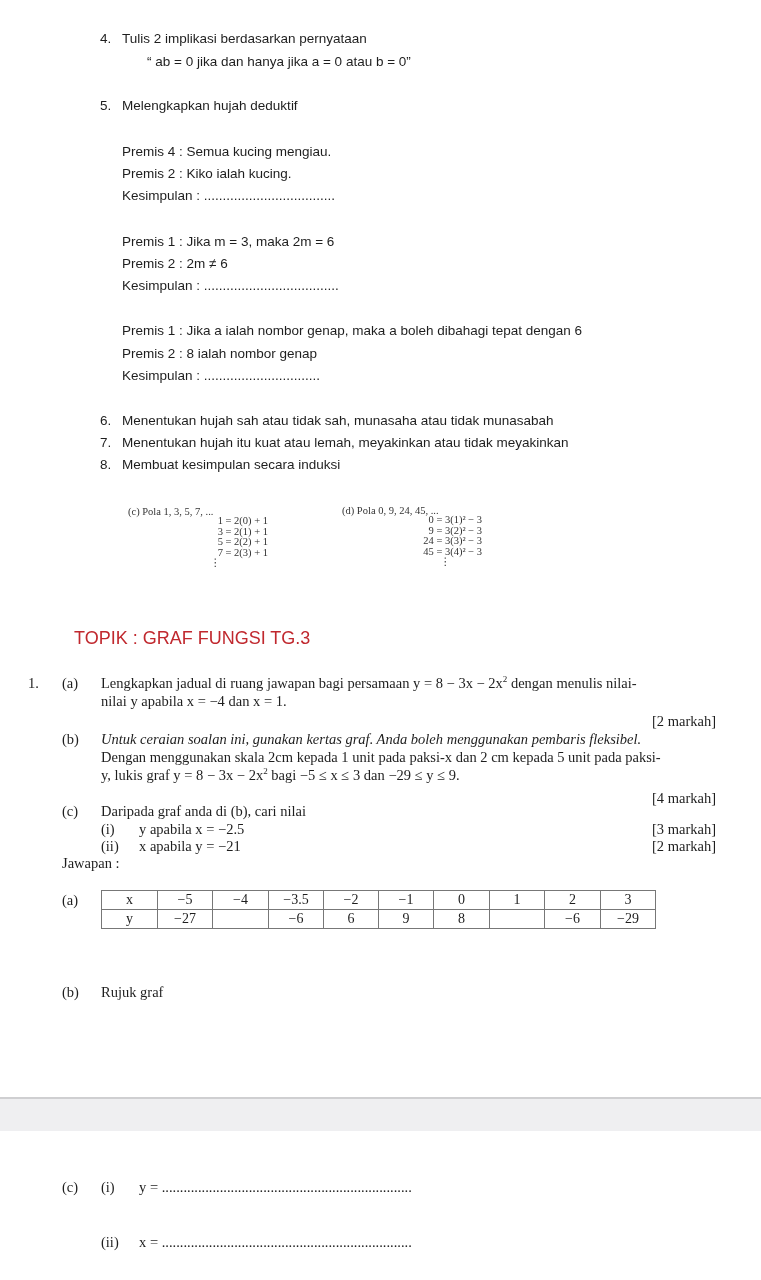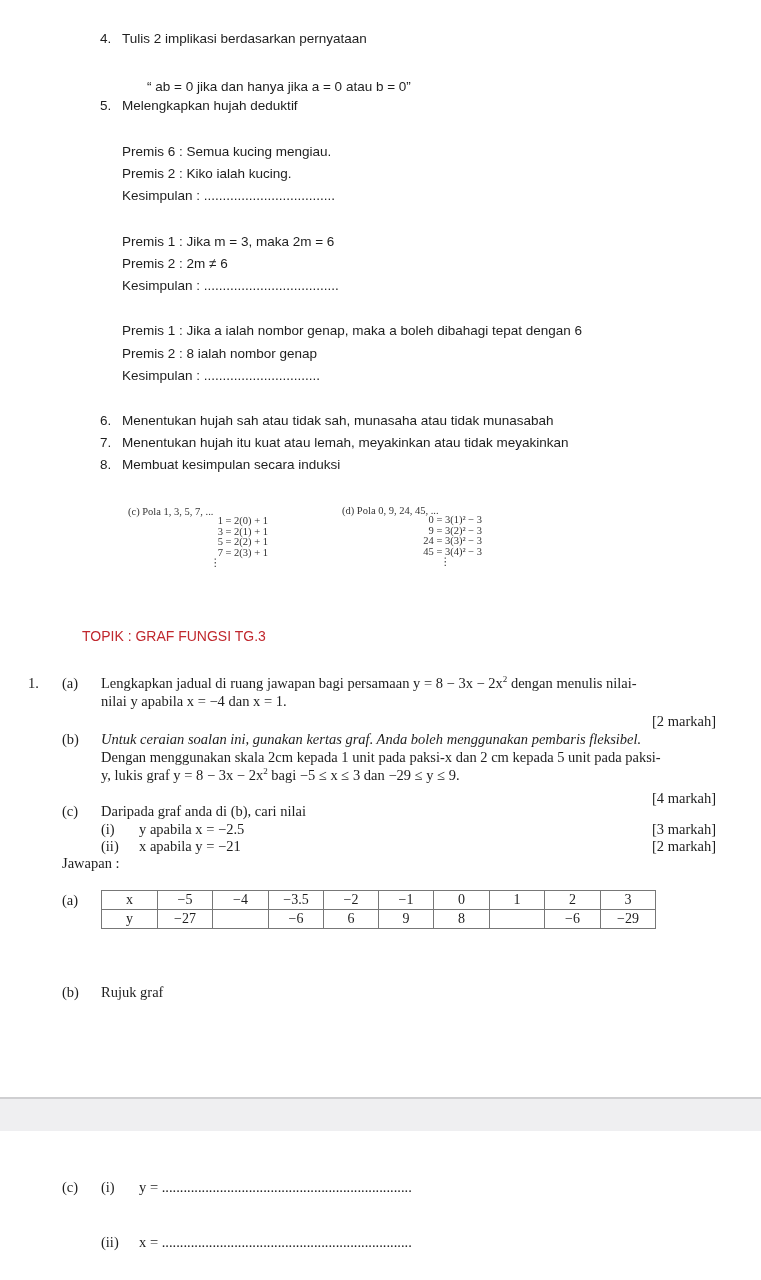--- a/index.html
+++ b/index.html
@@ -4,21 +4,21 @@
   <style>
     html, body { margin: 0; padding: 0; }
     body {
       width: 761px; height: 1280px; background: #ffffff; position: relative; overflow: hidden;
       color: #1e1e1e;
     }
     .sans { font-family: "Liberation Sans", "DejaVu Sans", sans-serif; font-size: 13.5px; }
     .serif { font-family: "Liberation Serif", "DejaVu Serif", serif; font-size: 14.5px; }
     .abs { position: absolute; white-space: nowrap; }
     .dots { letter-spacing: 0px; }
-    .topic { color: #c0282e; font-size: 14px; margin-left: 8px; }
+    .topic { color: #c0282e; font-size: 18px; }
     .small-serif { font-family: "Liberation Serif", "DejaVu Serif", serif; font-size: 10.5px; color: #333; }
     .pattern-lines { line-height: 10.5px; text-align: right; }
     .marks { right: 45px; }
     sup { font-size: 9px; line-height: 0; }
     table.xy {
       position: absolute; left: 101px; top: 890px; border-collapse: collapse;
       font-family: "Liberation Serif", "DejaVu Serif", serif; font-size: 14px;
     }
     table.xy td {
       border: 1.5px solid #777; height: 18px; padding: 0; text-align: center; line-height: 18px;
@@ -26,26 +26,26 @@
     .gray-band {
       position: absolute; left: 0; top: 1097px; width: 761px; height: 32px; background: #efeff1;
       border-top: 2px solid #cfcfd1;
     }
   </style>
 </head>
 <body>
 
 <div class="abs sans" style="left:100px;top:31px;">4.</div>
 <div class="abs sans" style="left:122px;top:31px;">Tulis 2 implikasi berdasarkan pernyataan</div>
-<div class="abs sans" style="left:147px;top:54px;margin-top:25px;">“ ab = 0 jika dan hanya jika a = 0 atau b = 0”</div>
+<div class="abs sans" style="left:147px;top:54px;">“ ab = 0 jika dan hanya jika a = 0 atau b = 0”</div>
 
 <div class="abs sans" style="left:100px;top:98px;">5.</div>
 <div class="abs sans" style="left:122px;top:98px;">Melengkapkan hujah deduktif</div>
 
-<div class="abs sans" style="left:122px;top:144px;">Premis 6 : Semua kucing mengiau.</div>
+<div class="abs sans" style="left:122px;top:144px;">Premis 4 : Semua kucing mengiau.</div>
 <div class="abs sans" style="left:122px;top:166px;">Premis 2 : Kiko ialah kucing.</div>
 <div class="abs sans" style="left:122px;top:188px;">Kesimpulan : ...................................</div>
 
 <div class="abs sans" style="left:122px;top:234px;">Premis 1 : Jika m = 3, maka 2m = 6</div>
 <div class="abs sans" style="left:122px;top:256px;">Premis 2 : 2m ≠ 6</div>
 <div class="abs sans" style="left:122px;top:278px;">Kesimpulan : ....................................</div>
 
 <div class="abs sans" style="left:122px;top:323px;">Premis 1 : Jika a ialah  nombor genap, maka a boleh dibahagi tepat dengan 6</div>
 <div class="abs sans" style="left:122px;top:346px;">Premis 2 : 8 ialah nombor genap</div>
 <div class="abs sans" style="left:122px;top:368px;">Kesimpulan : ...............................</div>

